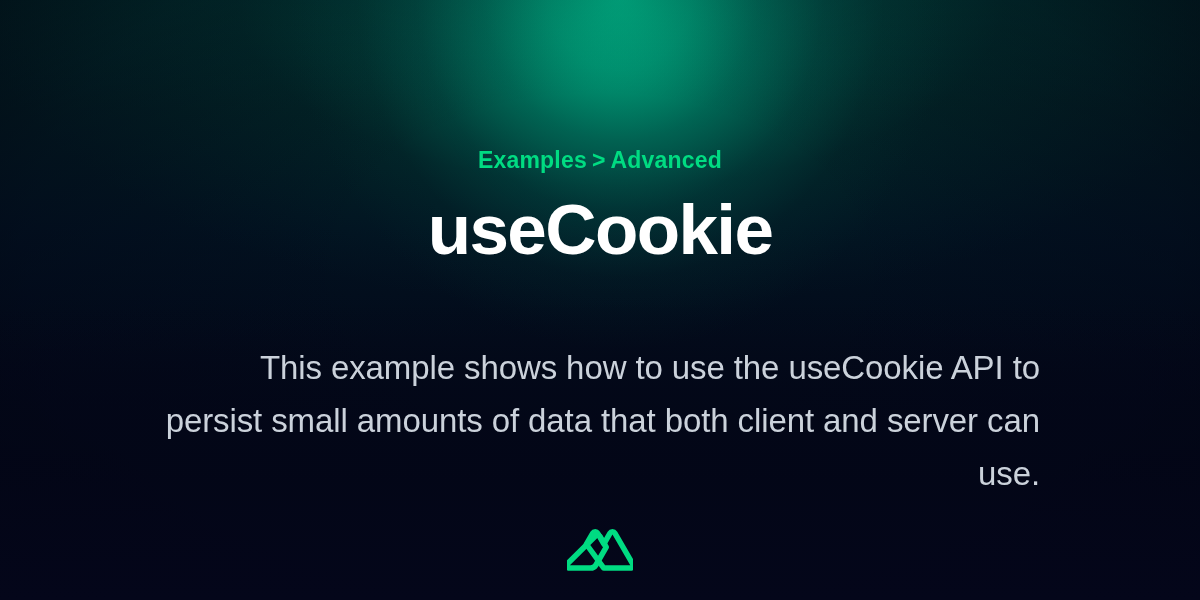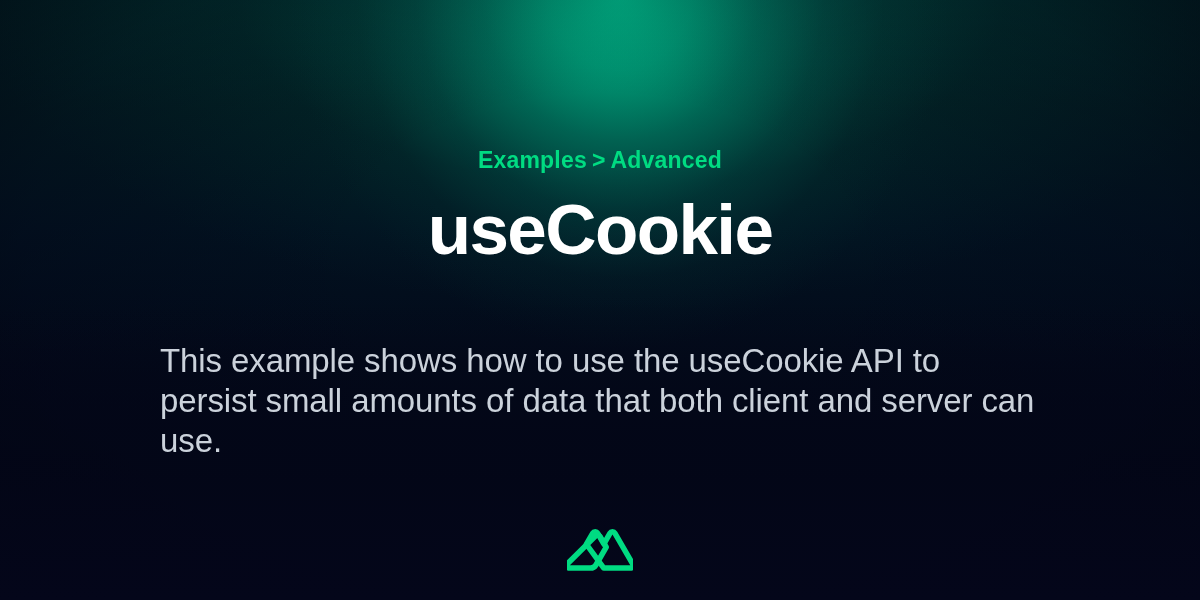--- a/index.html
+++ b/index.html
@@ -134,22 +134,22 @@
     text-align: center;
     white-space: nowrap;
   }
 
   .page-description {
     margin-top: 28px;
     width: 880px;
     font-size: 33px;
     font-weight: normal;
     color: #cbd2db;
-    line-height: 40px;
-    text-align: left;
+    line-height: 53px;
+    text-align: right;
     letter-spacing: -0.1px;
   }
 
   
   .logo-wrap {
     position: absolute;
     left: 0;
     right: 0;
     top: 528px;
     z-index: 6;

